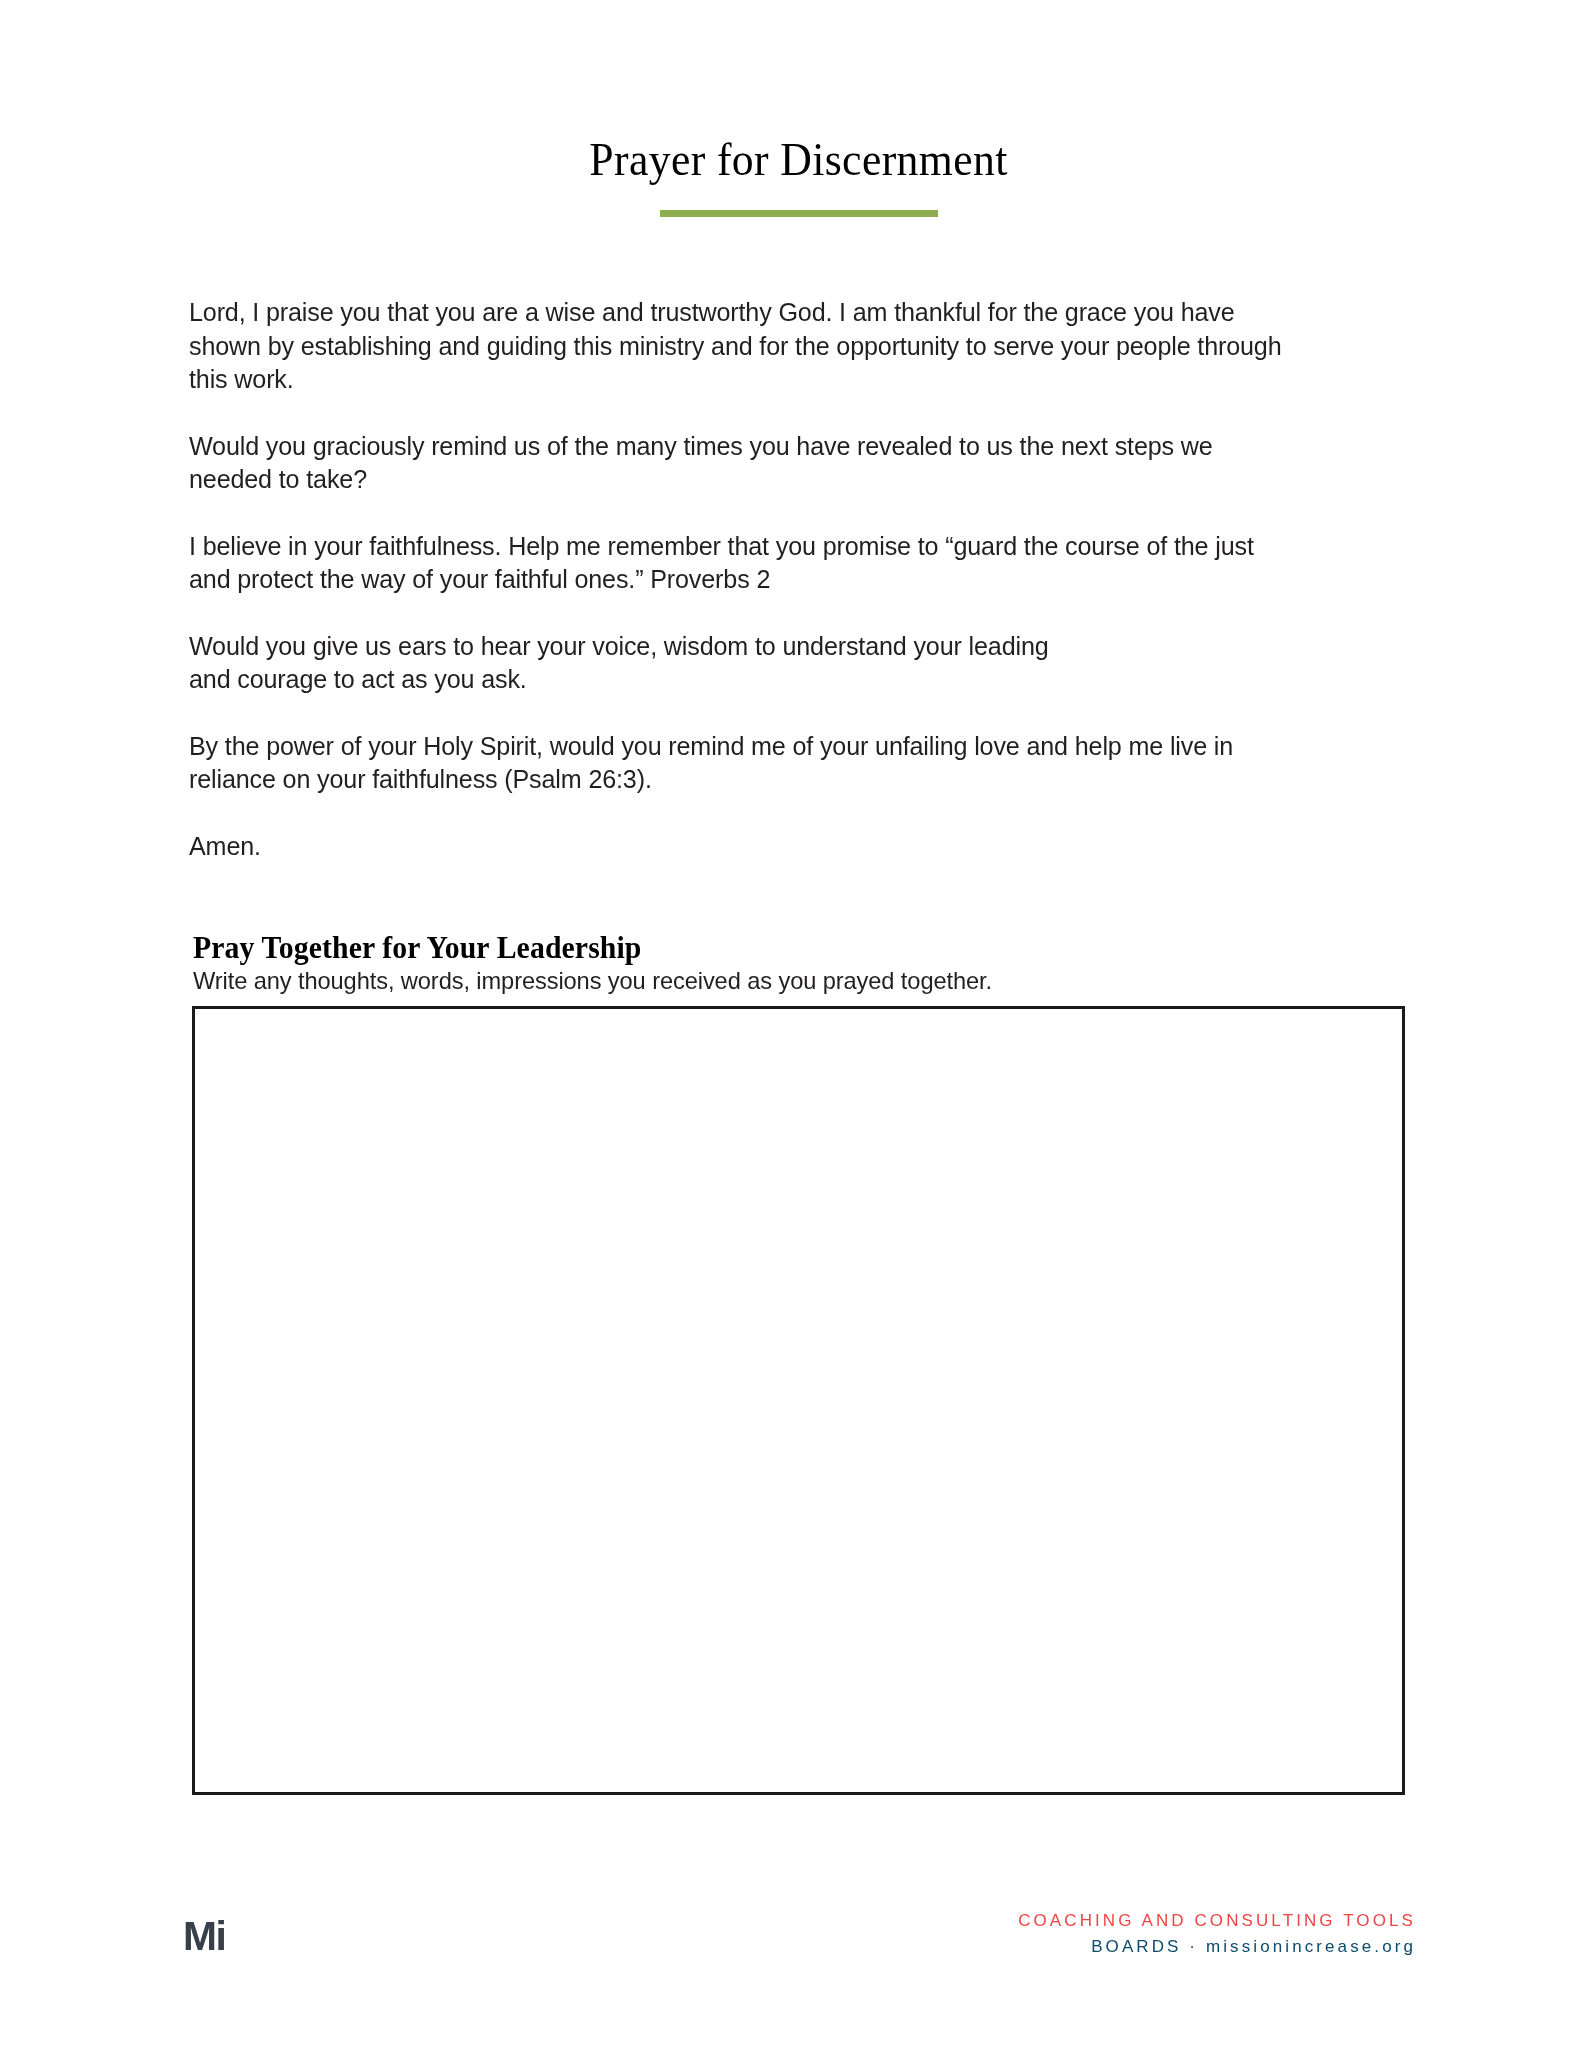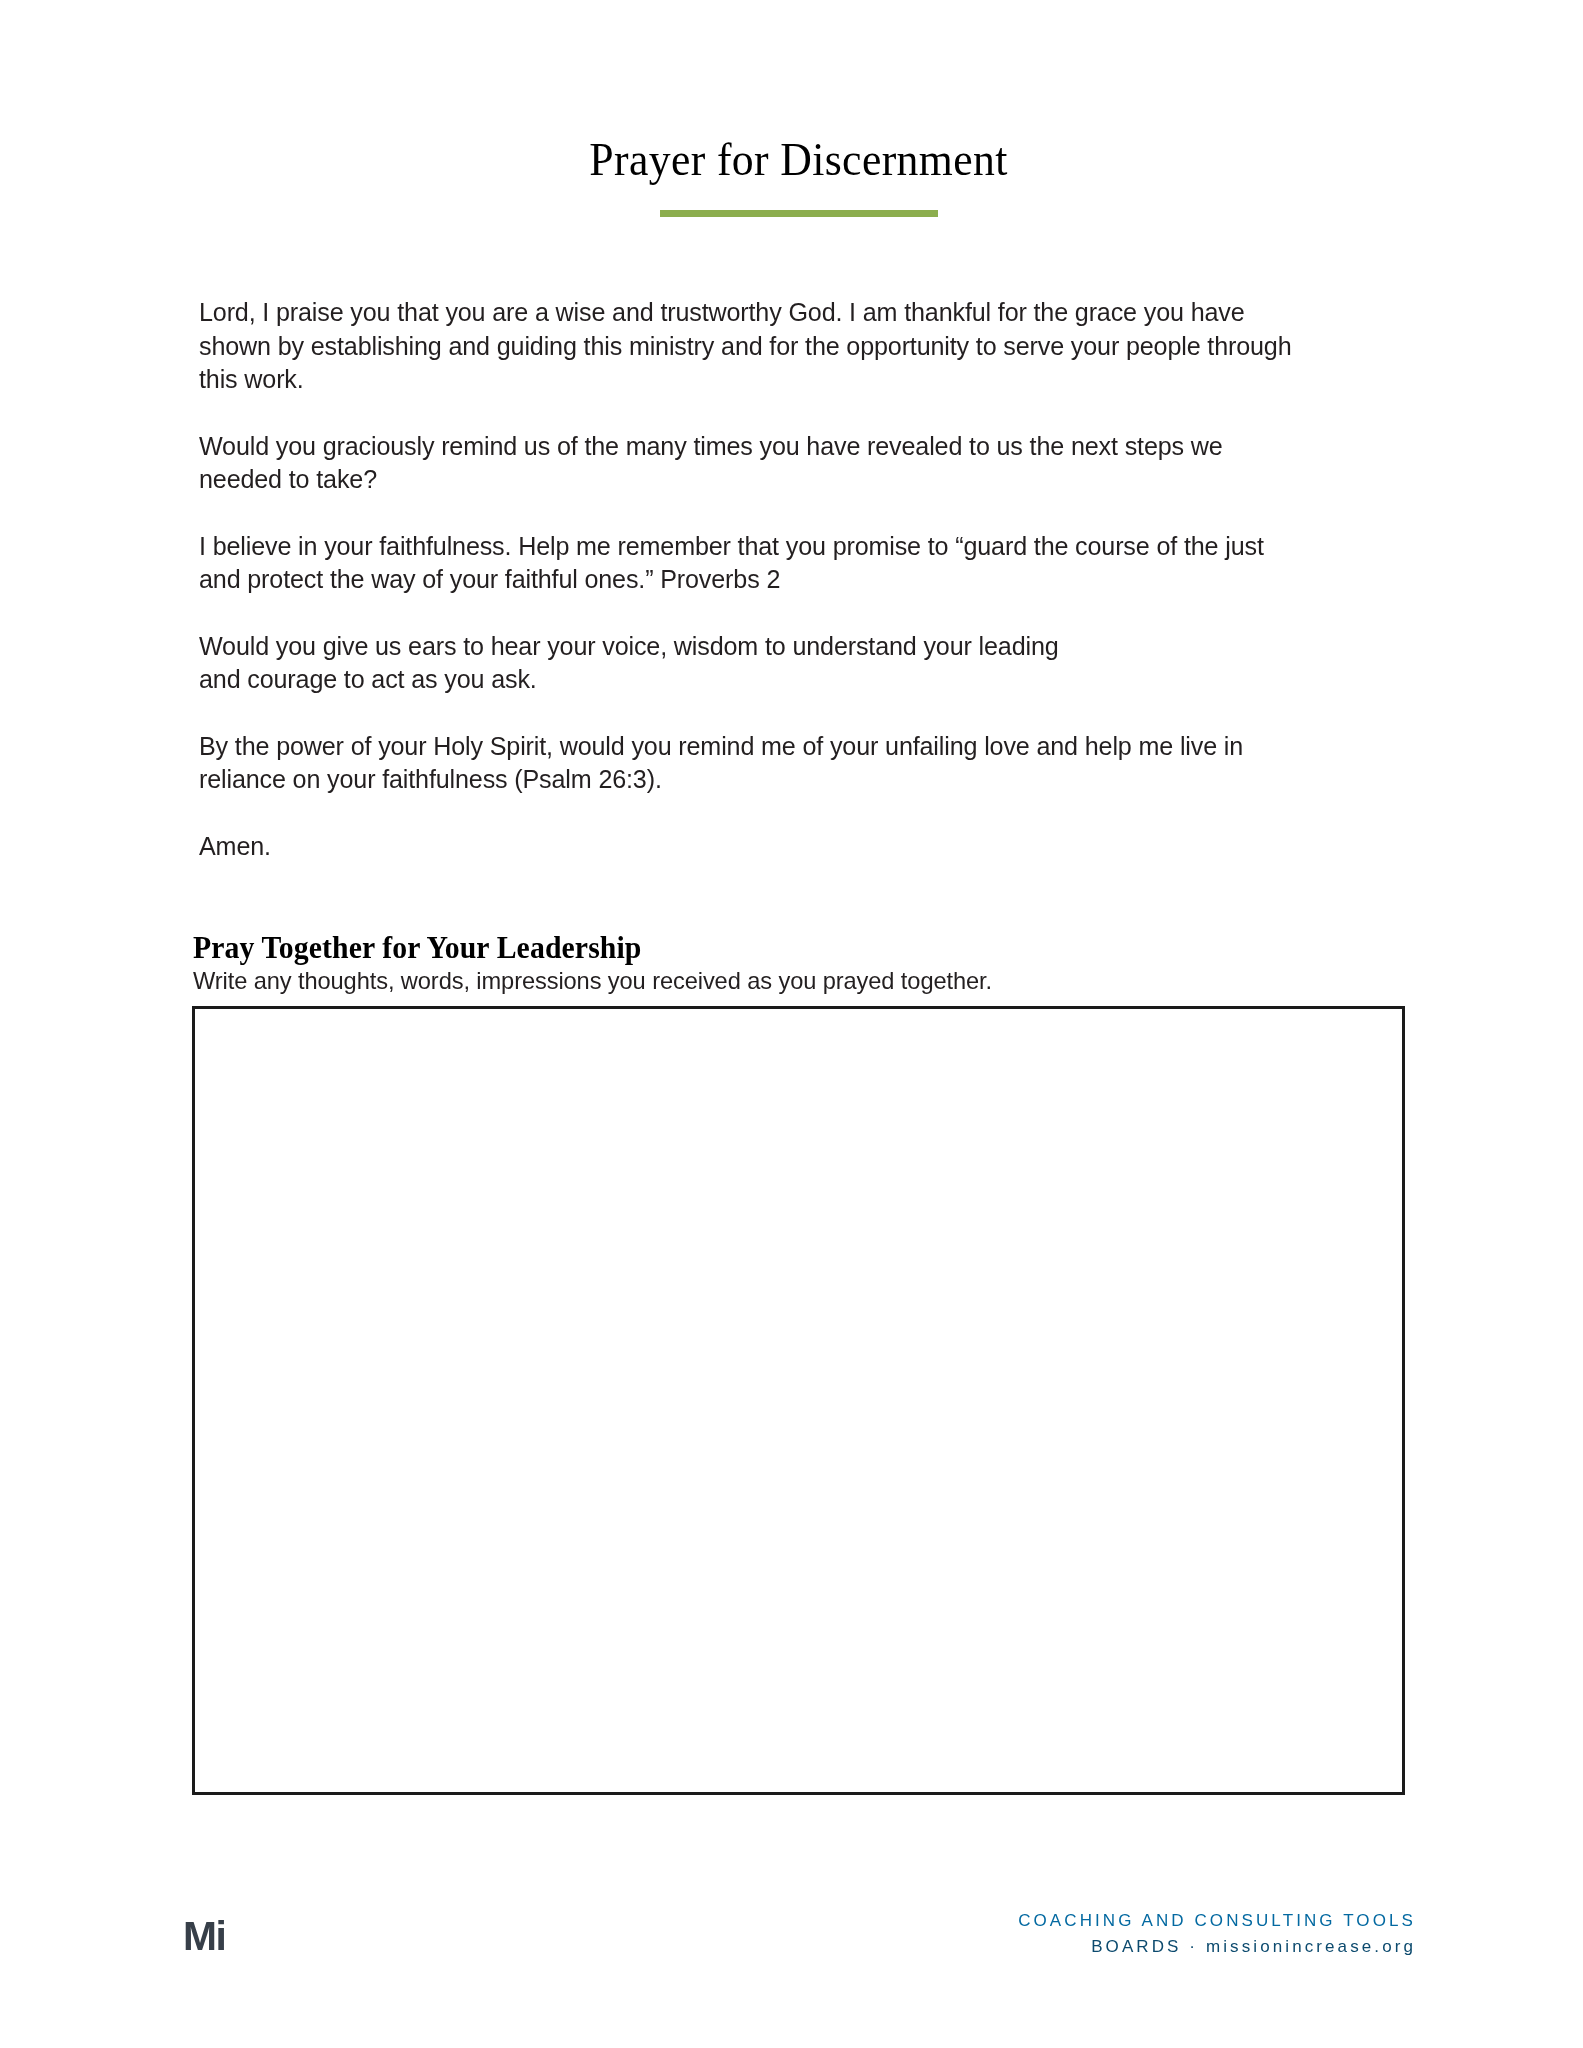--- a/index.html
+++ b/index.html
@@ -43,21 +43,21 @@
   .title-rule {
     width: 278px;
     height: 7px;
     background: #8cae4e;
     margin: 26px auto 0 auto;
   }
 
   
   .body-block {
     position: absolute;
-    left: 192px;
+    left: 182px;
     top: 283px;
     width: 1120px;
   }
   .para {
     font-family: "Liberation Sans", sans-serif;
     font-size: 25.5px;
     line-height: 33.5px;
     color: #231f20;
     margin: 0 0 33px 0;
     letter-spacing: -0.15px;
@@ -134,21 +134,21 @@
     position: absolute;
     right: 185px;
     top: 0;
     text-align: right;
   }
   .footer-line {
     font-family: "Liberation Sans", sans-serif;
     font-size: 17px;
     line-height: 26px;
     letter-spacing: 3.1px;
-    color: #0369a1;
+    color: #ef4444;
     white-space: nowrap;
   }
   .footer-line.line2 {
     color: #0c4a6e;
   }
 </style>
 </head>
 <body>
 
 <div class="page">

